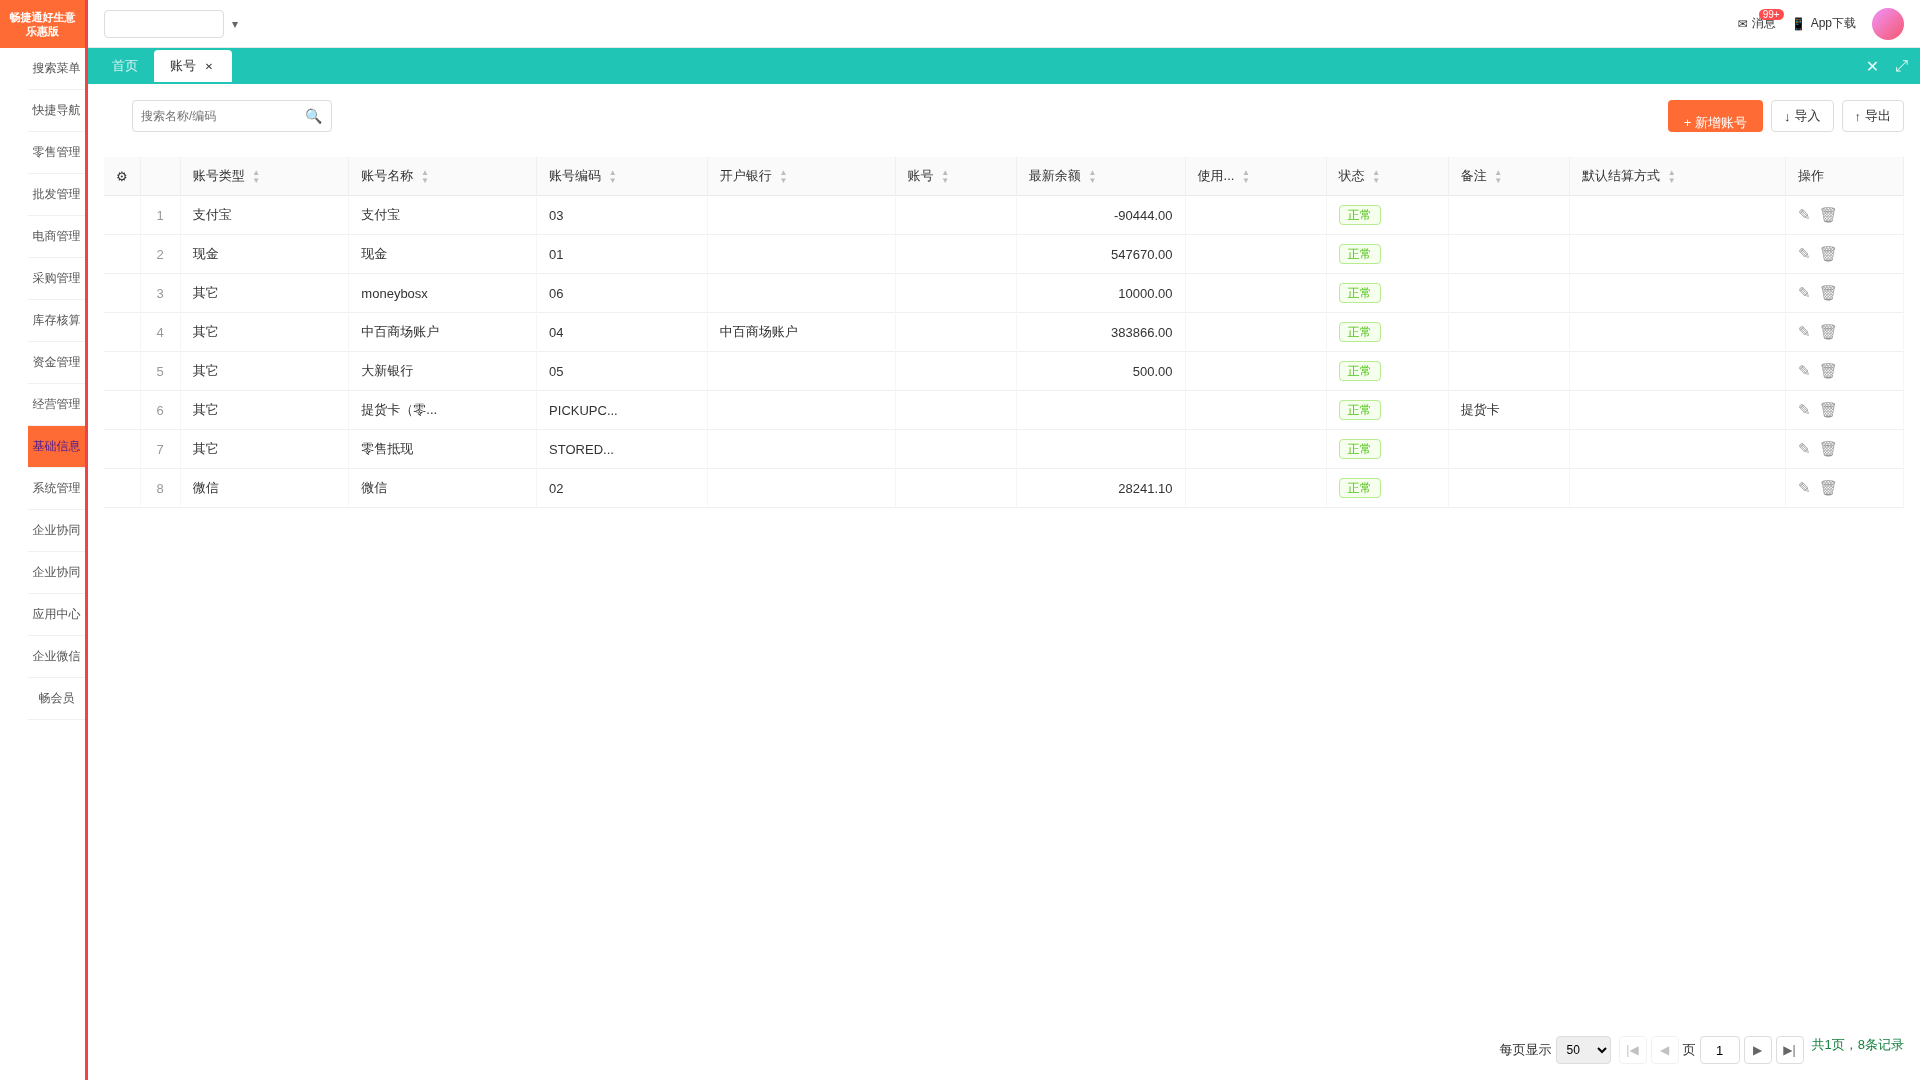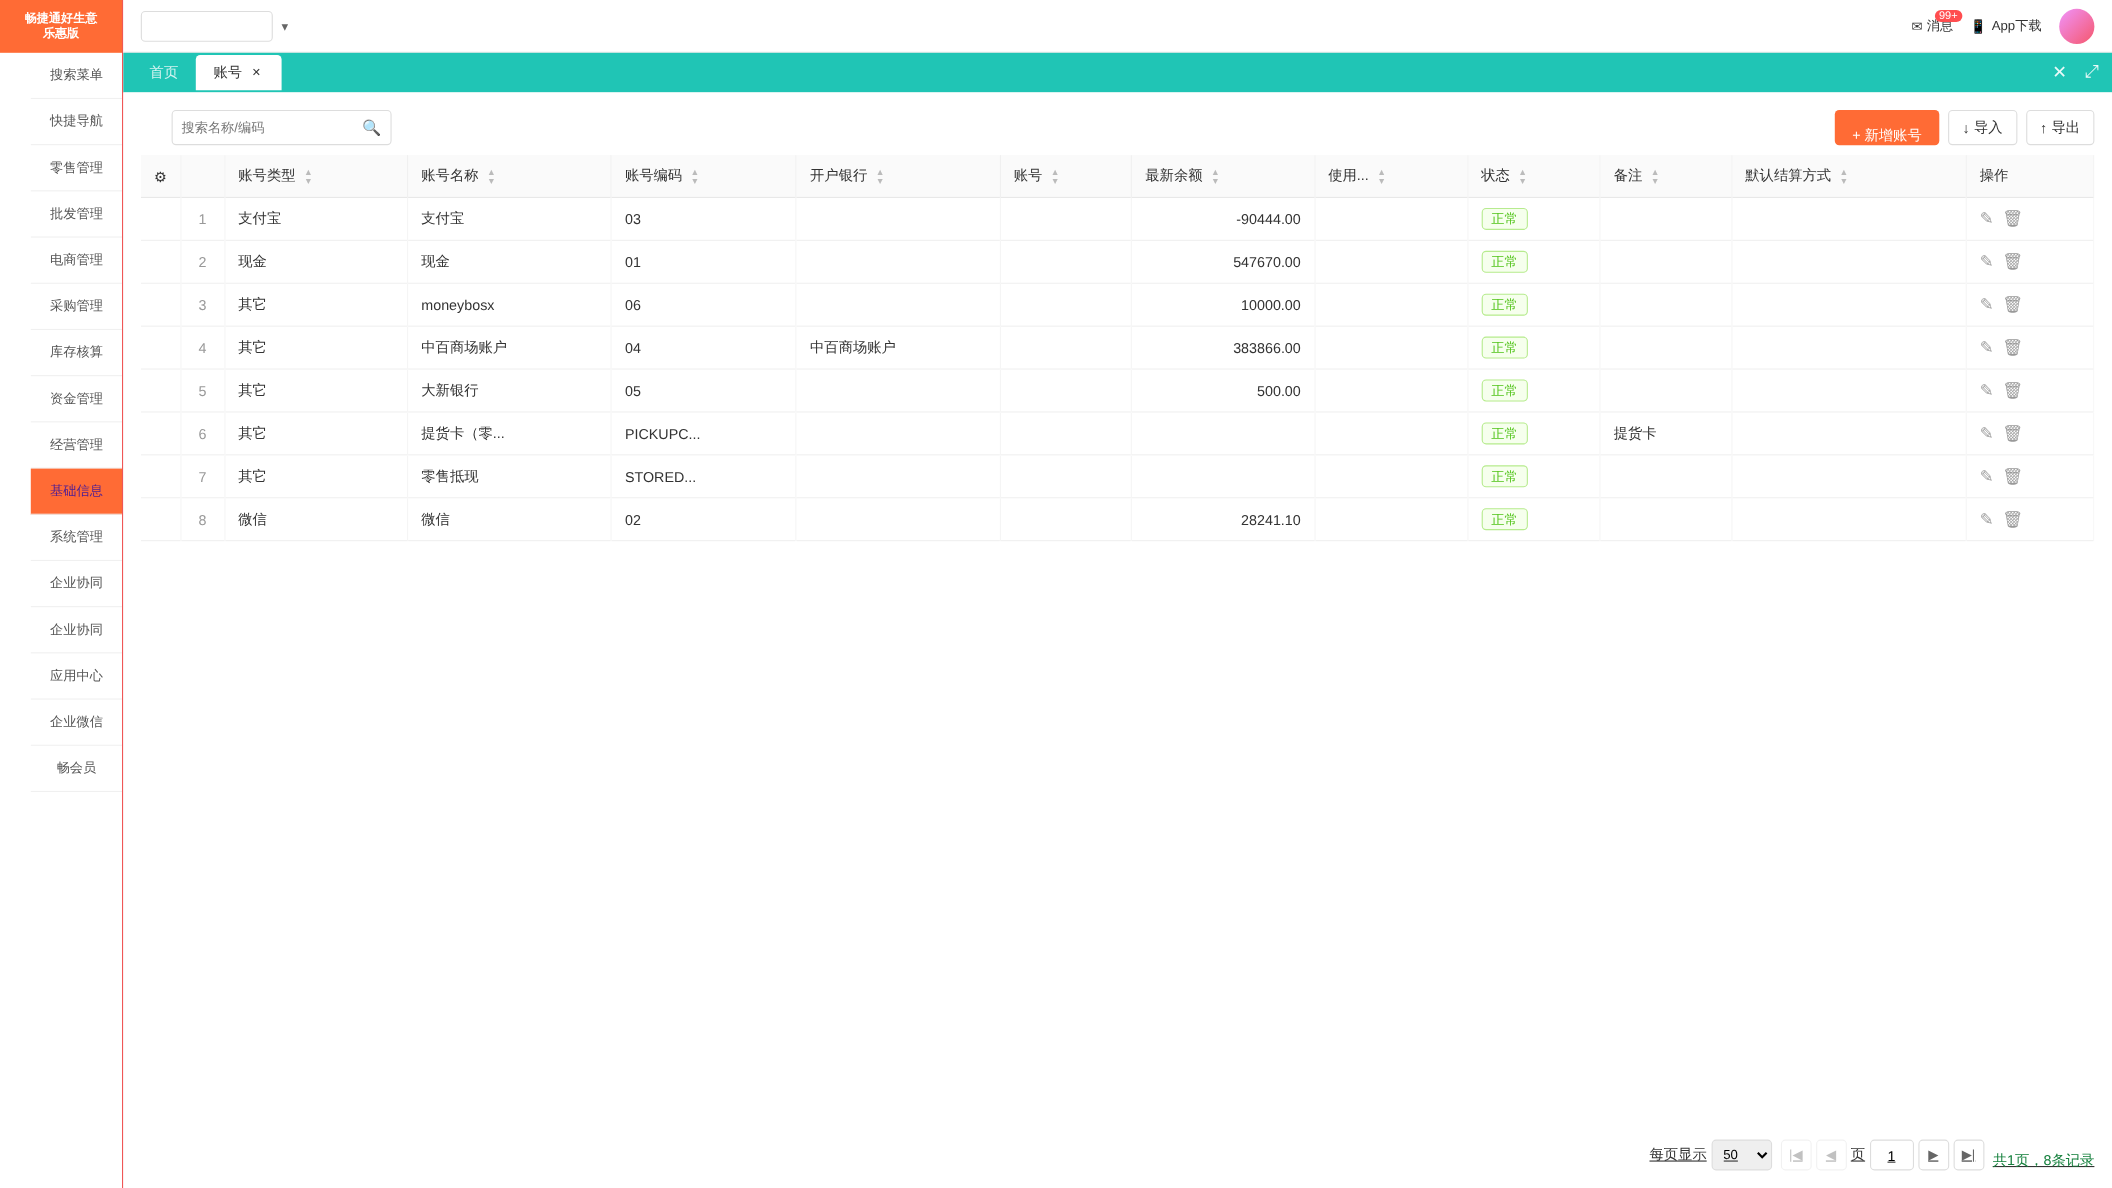--- a/index.html
+++ b/index.html
@@ -1,24 +1,24 @@
 <!DOCTYPE html>
 <html><head>
   <meta charset="utf-8">
   <style>
     * { box-sizing: border-box; margin: 0; padding: 0; }
     body { font-family: "Microsoft YaHei", "PingFang SC", sans-serif; font-size: 13px; background: #f5f5f5; display: flex; height: 1080px; width: 1920px; overflow: hidden; }
 
     
     .sidebar {
-      width: 112px;
+      width: 88px;
       background: #fff;
       display: flex;
       flex-direction: column;
-      border-right: 1px solid #ef4444;
+      border-right: 3px solid #ef4444;
       flex-shrink: 0;
     }
     .sidebar-logo {
       background: #ff6b35;
       height: 48px;
       display: flex;
       align-items: center;
       justify-content: center;
       padding: 8px;
     }
@@ -178,21 +178,21 @@
       display: flex;
       flex-direction: column;
       padding: 16px;
     }
 
     
     .toolbar {
       display: flex;
       align-items: center;
       justify-content: space-between;
-      margin-bottom: 9px;
+      margin-bottom: 25px;
       padding-left: 28px;
     }
     .search-box {
       display: flex;
       align-items: center;
       border: 1px solid #ddd;
       border-radius: 4px;
       padding: 0 8px;
       height: 32px;
       width: 200px;
@@ -296,27 +296,26 @@
     .action-icon {
       color: #999;
       cursor: pointer;
       font-size: 15px;
     }
     .gear-col { width: 36px; text-align: center; }
 
     
     .pagination {
       display: flex;
-      align-items: flex-end;
+      align-items: flex-start;
       justify-content: flex-end;
       padding: 12px 0 0;
       gap: 8px;
       font-size: 13px;
       color: #333;
-      text-decoration: underline;
     }
     .pagination-size {
       display: flex;
       align-items: center;
       gap: 4px;
     }
     .page-size-select {
       border: 1px solid #ddd;
       border-radius: 4px;
       padding: 2px 6px;

